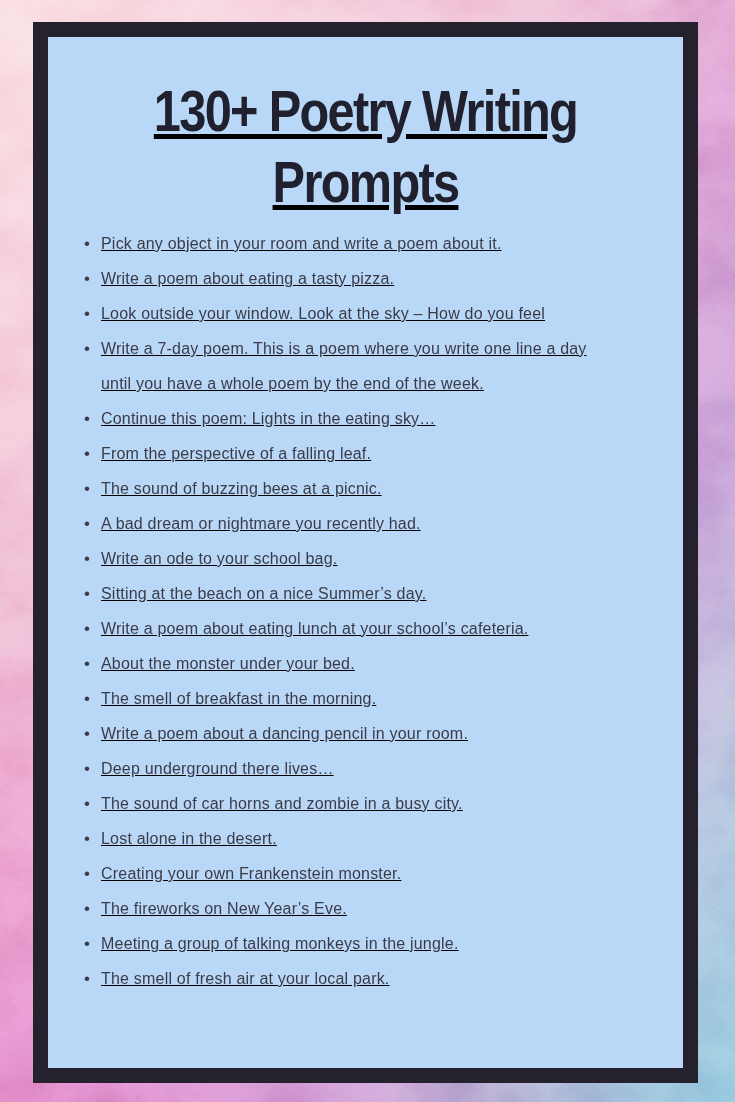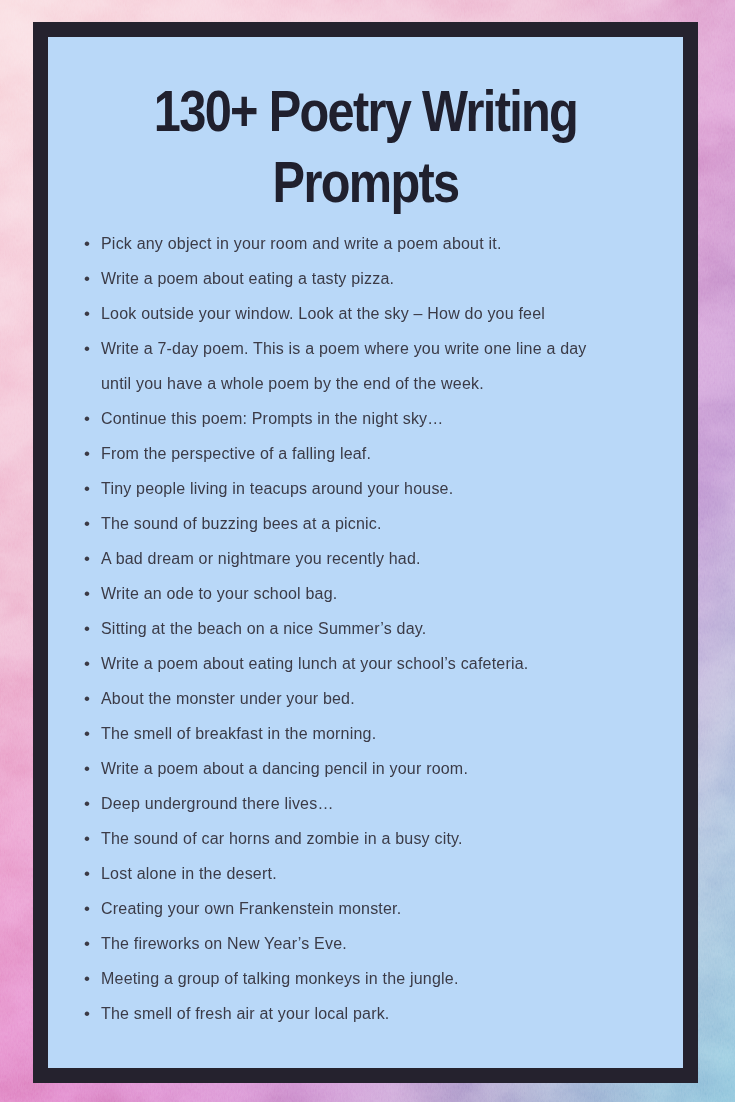--- a/index.html
+++ b/index.html
@@ -39,20 +39,21 @@
     padding: 15px;
     box-sizing: border-box;
   }
   .panel {
     width: 100%;
     height: 100%;
     background: var(--panel-bg, #b9d8f8);
     box-sizing: border-box;
     padding: 22px 0 0 0;
     overflow: hidden;
+    text-decoration: underline;
   }
   .page-title {
     margin: 16px auto 0 auto;
     text-align: center;
     color: var(--title-text, #20202e);
     font-weight: bold;
     font-size: 58px;
     line-height: 71px;
     letter-spacing: -2px;
     transform: scaleX(0.84);
@@ -126,23 +127,22 @@
       <h1 class="page-title">
         <span>130+ Poetry Writing</span>
         <span>Prompts</span>
       </h1>
 
       <ul class="prompt-list">
           <li><span>Pick any object in your room and write a poem about it.</span></li>
           <li><span>Write a poem about eating a tasty pizza.</span></li>
           <li><span>Look outside your window. Look at the sky – How do you feel</span></li>
           <li><span>Write a 7-day poem. This is a poem where you write one line a day until you have a whole poem by the end of the week.</span></li>
-          <li><span>Continue this poem: Prompts in the night sky…</span></li>
+          <li><span>Continue this poem: Lights in the eating sky…</span></li>
           <li><span>From the perspective of a falling leaf.</span></li>
-          <li><span>Tiny people living in teacups around your house.</span></li>
           <li><span>The sound of buzzing bees at a picnic.</span></li>
           <li><span>A bad dream or nightmare you recently had.</span></li>
           <li><span>Write an ode to your school bag.</span></li>
           <li><span>Sitting at the beach on a nice Summer’s day.</span></li>
           <li><span>Write a poem about eating lunch at your school’s cafeteria.</span></li>
           <li><span>About the monster under your bed.</span></li>
           <li><span>The smell of breakfast in the morning.</span></li>
           <li><span>Write a poem about a dancing pencil in your room.</span></li>
           <li><span>Deep underground there lives…</span></li>
           <li><span>The sound of car horns and zombie in a busy city.</span></li>

